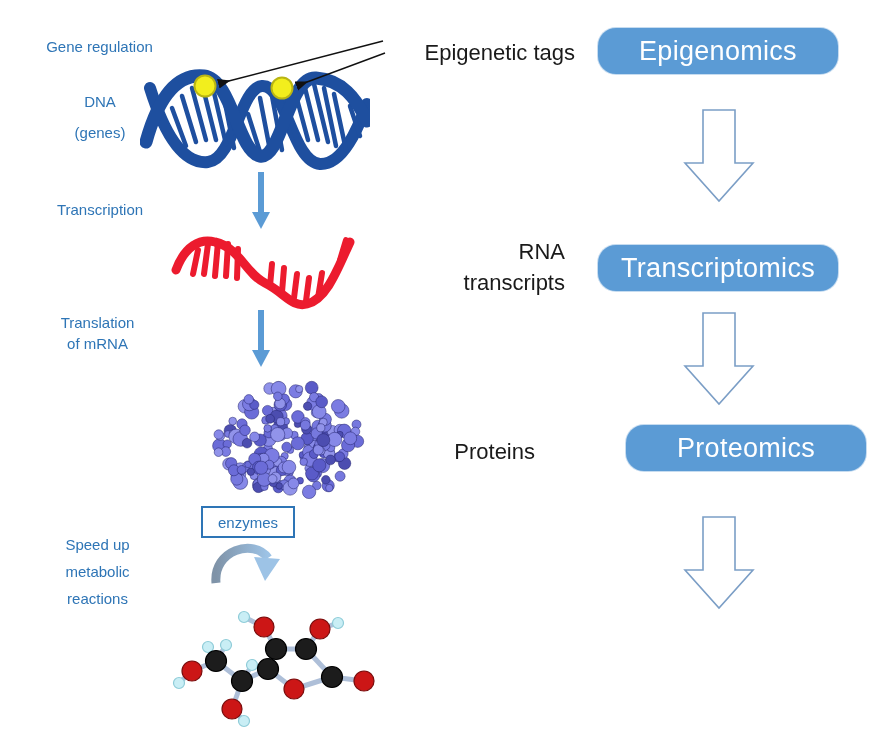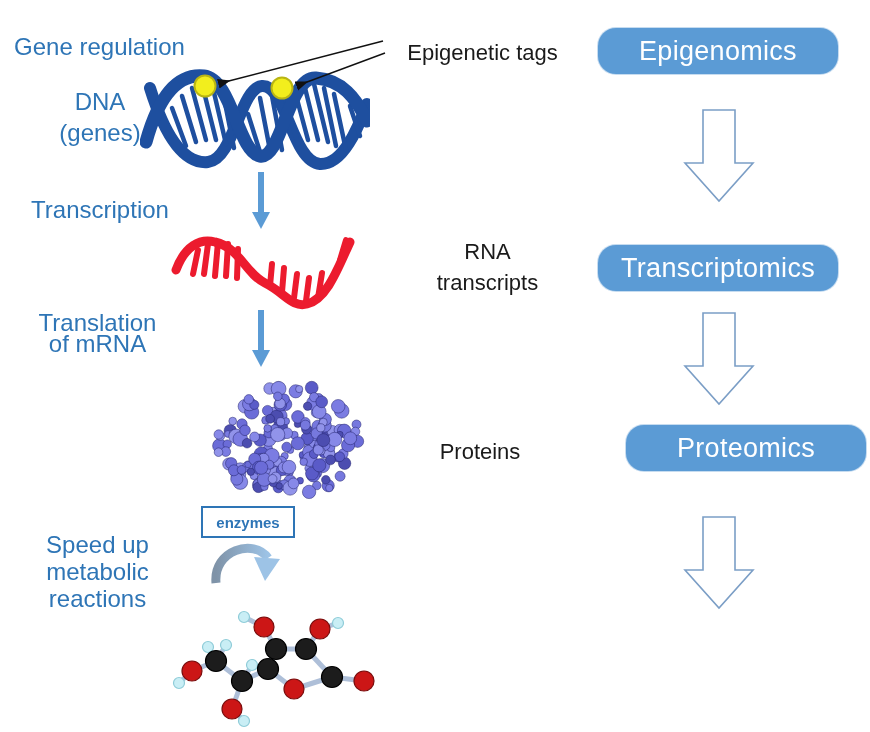--- a/index.html
+++ b/index.html
@@ -2,25 +2,25 @@
 <html><head>
 <meta charset="utf-8">
 <style>
   html,body{margin:0;padding:0;background:#ffffff;}
   .canvas{
     position:relative;width:870px;height:732px;background:#ffffff;overflow:hidden;
     font-family:"Liberation Sans",sans-serif;
   }
   .abs{position:absolute;}
   .blue-label{
-    color:#2E75B6;font-size:24px;line-height:27px;text-align:center;
+    color:#2E75B6;font-size:15px;line-height:27px;text-align:center;
     white-space:pre-line;font-weight:400;
   }
   .black-label{
-    color:#1a1a1a;font-size:22px;line-height:31px;text-align:center;white-space:pre-line;
+    color:#1a1a1a;font-size:22px;line-height:31px;text-align:right;white-space:pre-line;
   }
   .omics-btn{
     position:absolute;left:598px;width:240px;height:46px;
     background:#5B9BD5;border-radius:18px;
     display:flex;align-items:center;justify-content:center;
     color:#ffffff;font-size:27px;letter-spacing:.3px;
     box-shadow:0 0 0 1px rgba(91,155,213,.35);
   }
   .role-box{
     position:absolute;top:506px;height:28px;border:2px solid #2E75B6;background:#fff;
@@ -335,21 +335,21 @@
           <circle cx="90.5" cy="105.4" r="5.4" fill="#8789e8" stroke="rgba(35,35,110,.5)" stroke-width="1"></circle>
           <circle cx="127.5" cy="81.9" r="4.9" fill="#4c4db0" stroke="rgba(35,35,110,.5)" stroke-width="1"></circle>
           <circle cx="117.8" cy="49.8" r="4.1" fill="#9193ea" stroke="rgba(35,35,110,.5)" stroke-width="1"></circle>
           <circle cx="69.6" cy="100.9" r="4.4" fill="#9193ea" stroke="rgba(35,35,110,.5)" stroke-width="1"></circle>
           <circle cx="102.3" cy="47.1" r="5.0" fill="#7678de" stroke="rgba(35,35,110,.5)" stroke-width="1"></circle>
           <circle cx="74.8" cy="18.3" r="4.3" fill="#7678de" stroke="rgba(35,35,110,.5)" stroke-width="1"></circle>
         </g>
       </svg>
   </div>
 
-  <div class="role-box" style="left:201px;width:90px;font-size:15px;font-weight:bold;">enzymes</div>
+  <div class="role-box" style="left:201px;width:90px;font-size:15px;">enzymes</div>
 
   <div class="abs" style="left:208px;top:536px;">
     <svg width="80" height="50" viewBox="0 0 80 50">
       <defs>
         <linearGradient id="curveGrad" x1="0" y1="0" x2="1" y2="0">
           <stop offset="0" stop-color="#7f93a8"></stop>
             <stop offset="1" stop-color="#9DC3E6"></stop>
         </linearGradient>
       </defs>
       <path d="M 8,47 C 5,14 46,2 60,22" fill="none" stroke="url(#curveGrad)" stroke-width="9"></path>

